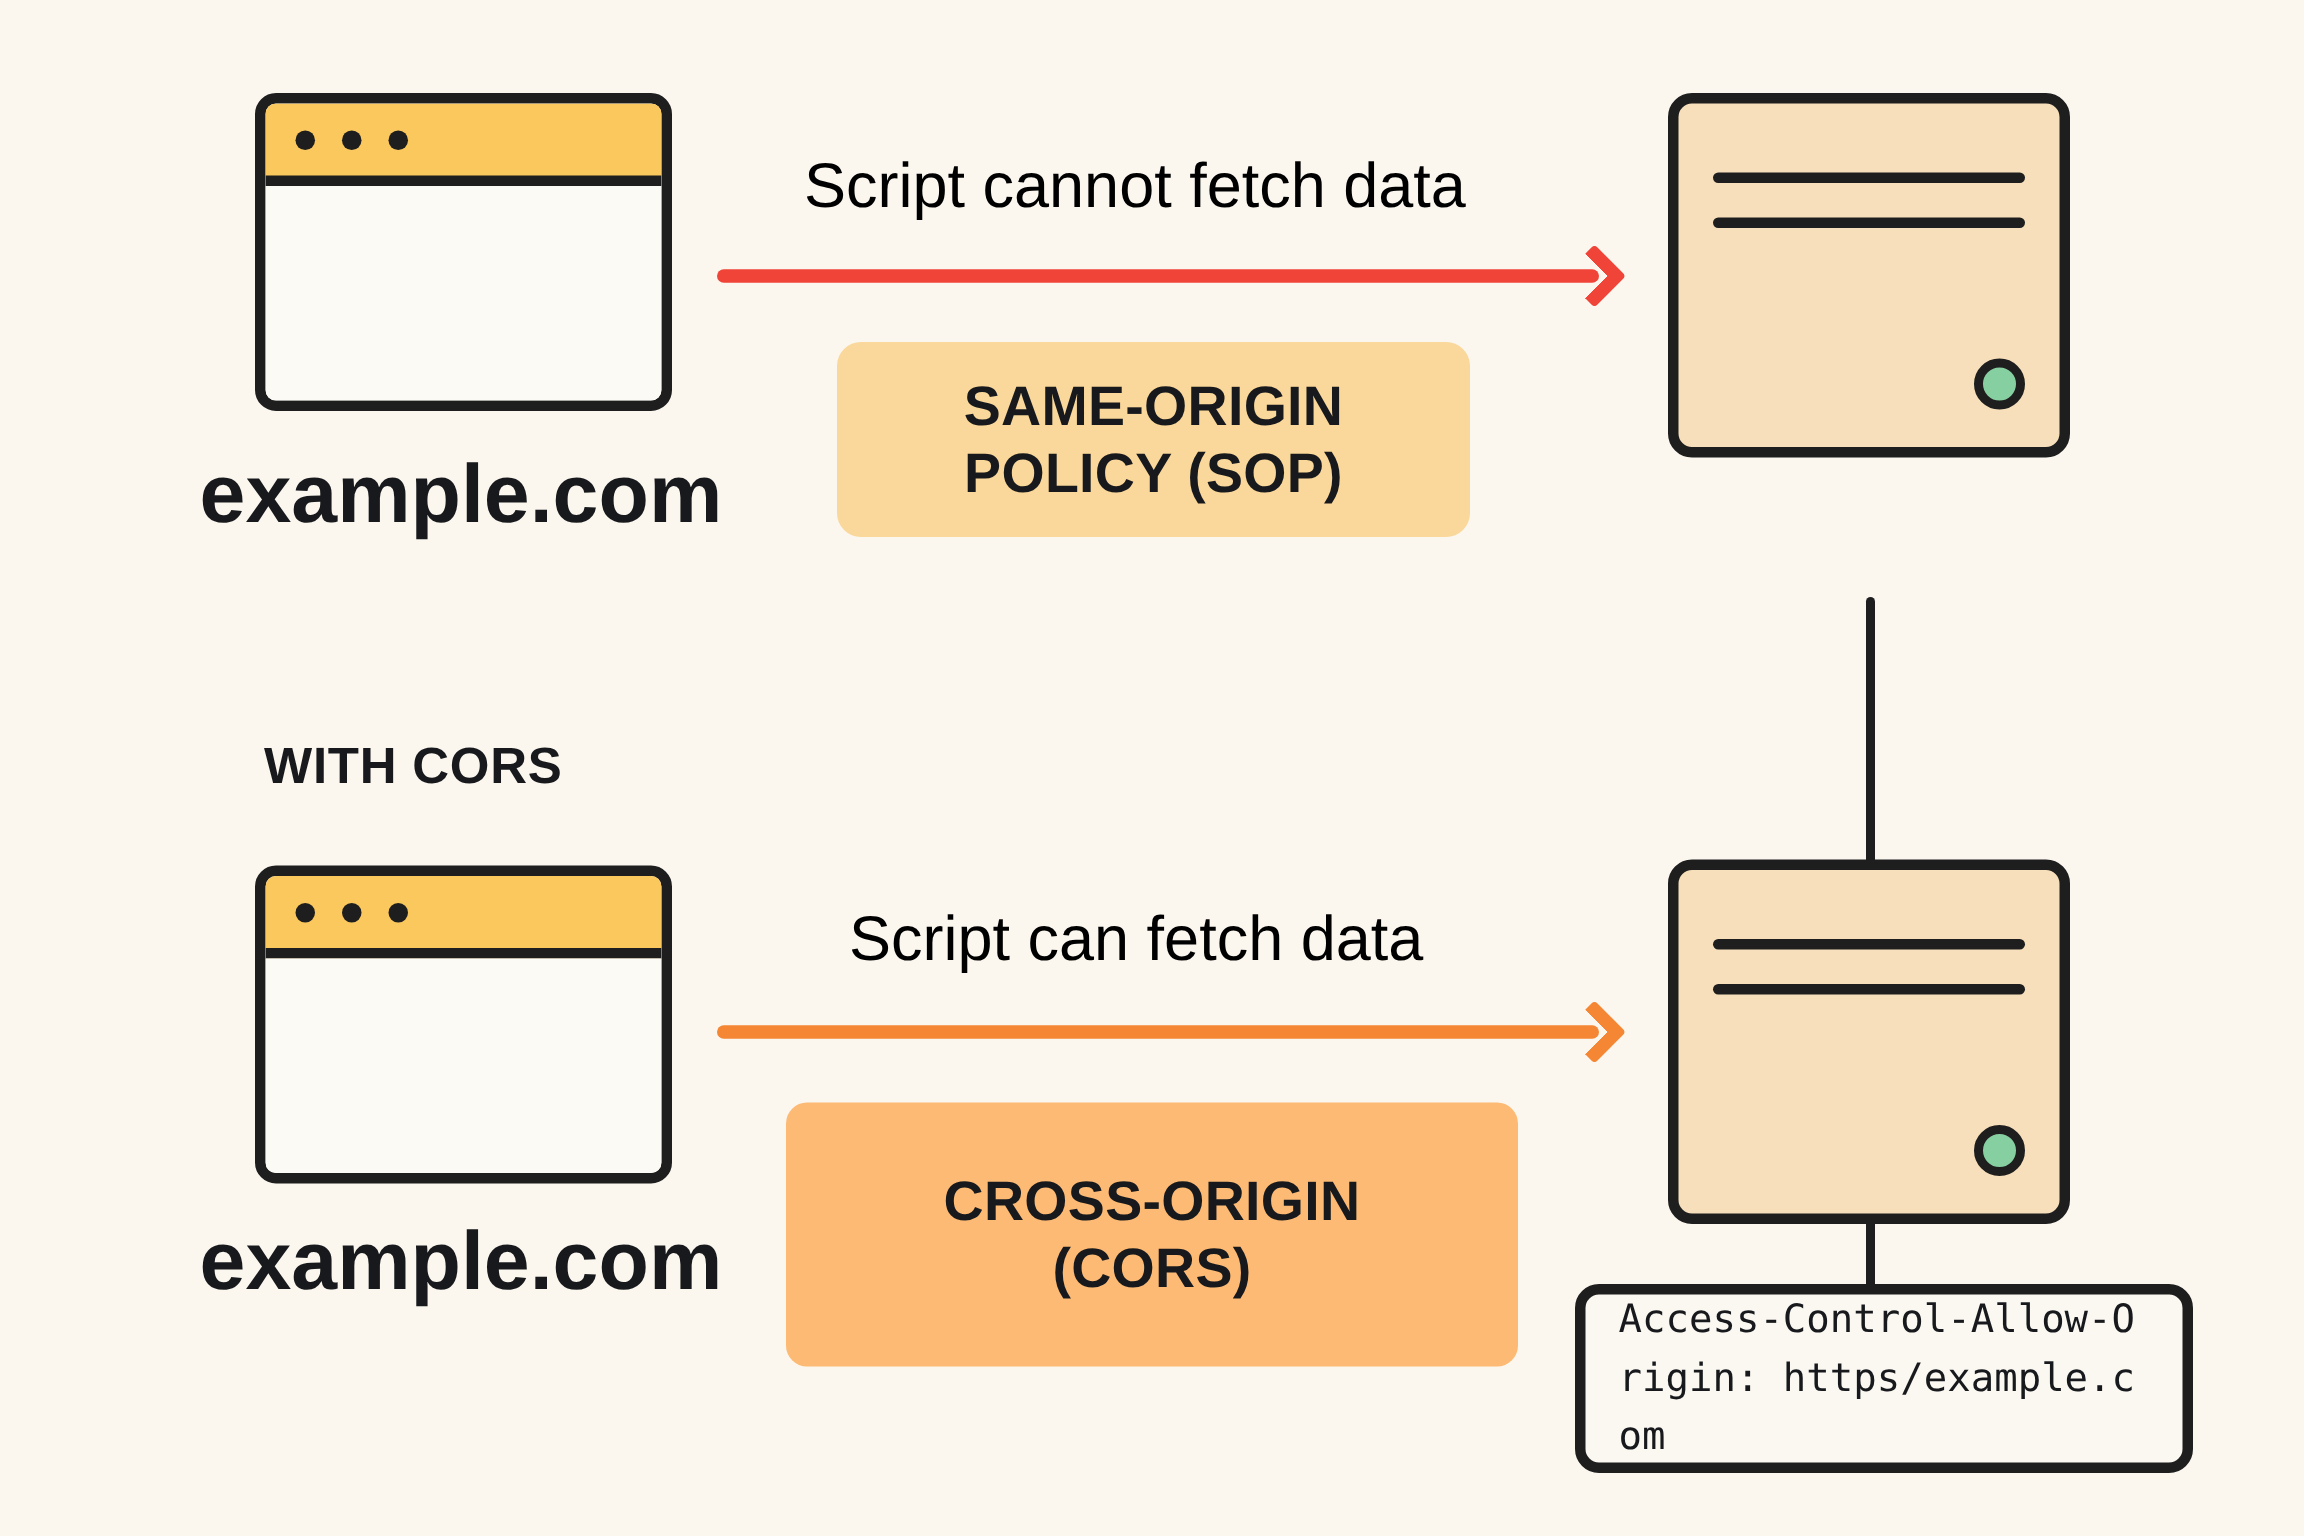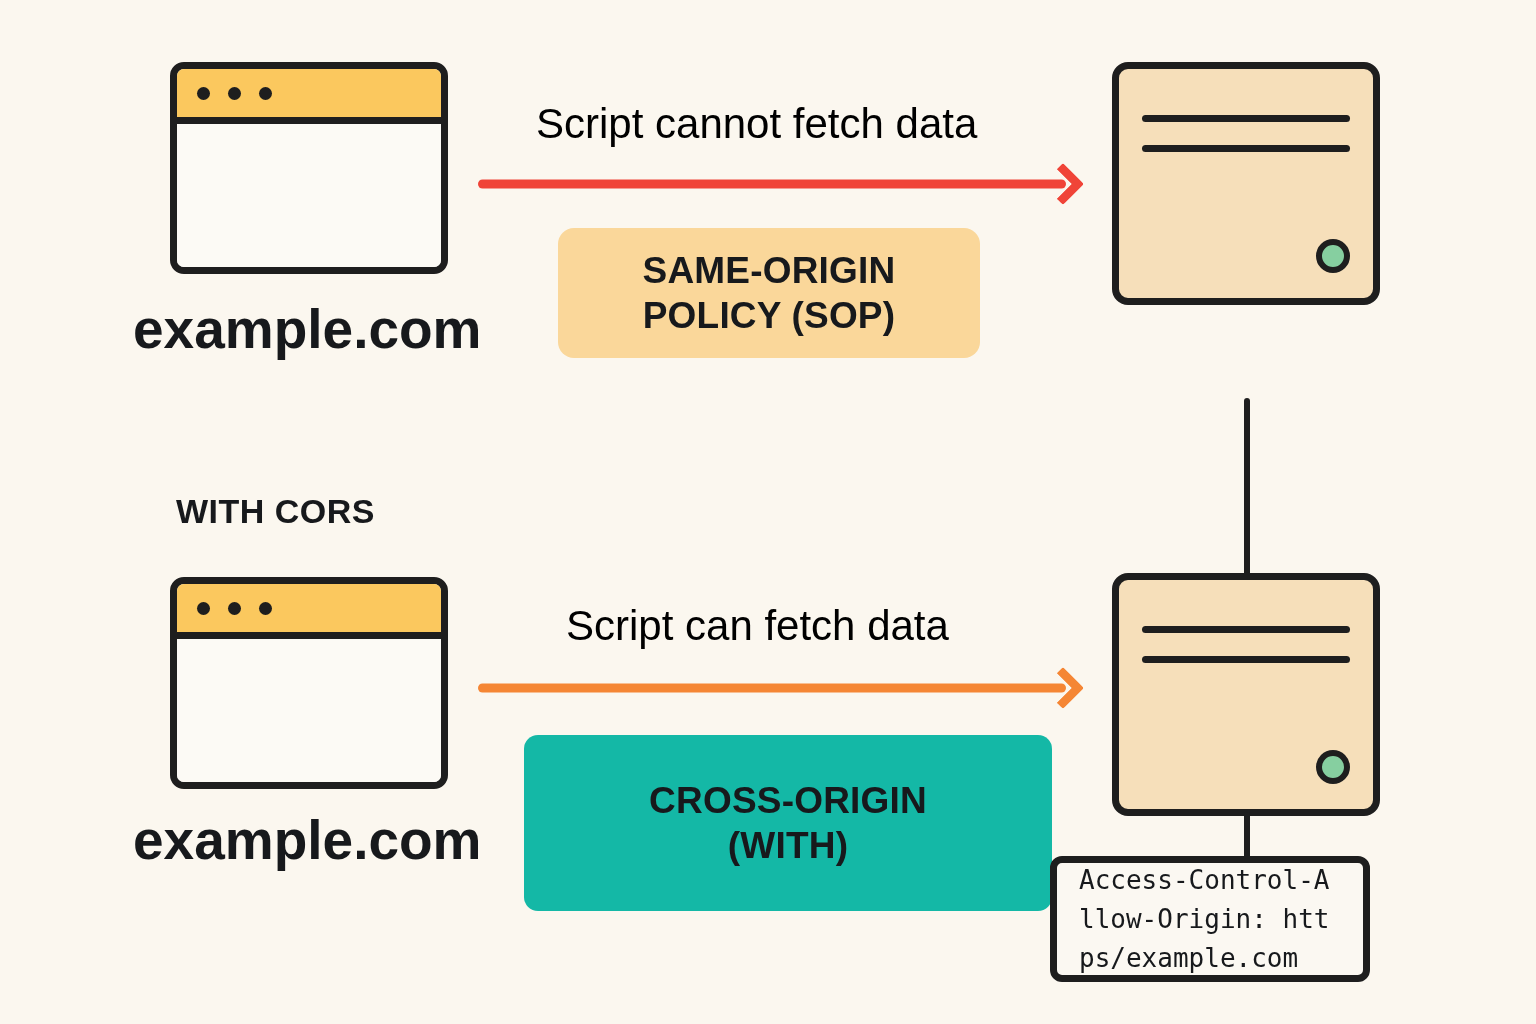--- a/index.html
+++ b/index.html
@@ -221,30 +221,30 @@
 
   <div class="node-label" style="left:133px; top:808px; font-size:55px;">example.com</div>
 
   <div class="arrow-label" style="left:566px; top:602px; font-size:42px;">Script can fetch data</div>
 
   <div class="arrow" style="left:478px; top:664px; width:600px; height:48px; color:#F58634;">
     <div class="arrow-shaft" style="width:588px; background:#F58634;"></div>
     <div class="arrow-head"></div>
   </div>
 
-  <div class="badge" style="left:524px; top:735px; width:528px; height:176px; background:#14b8a6; font-size:37px;">
+  <div class="badge" style="left:524px; top:735px; width:488px; height:176px; background:#fdba74; font-size:37px;">
     <span>CROSS-ORIGIN</span>
-    <span>(WITH)</span>
+    <span>(CORS)</span>
   </div>
 
   <div class="server" style="left:1112px; top:573px; width:268px; height:243px;">
     <div class="server-line l1"></div>
     <div class="server-line l2"></div>
     <div class="server-led"></div>
   </div>
 
   <div class="connector" style="left:1244px; top:812px; height:52px;"></div>
 
-  <div class="header-box" style="left:1050px; top:856px; width:320px; height:126px;border-radius:12px;">
+  <div class="header-box" style="left:1050px; top:856px; width:412px; height:126px;">
     <div class="header-box-text">Access-Control-Allow-Origin: https/example.com</div>
   </div>
 
 </div>
 
 </body></html>

